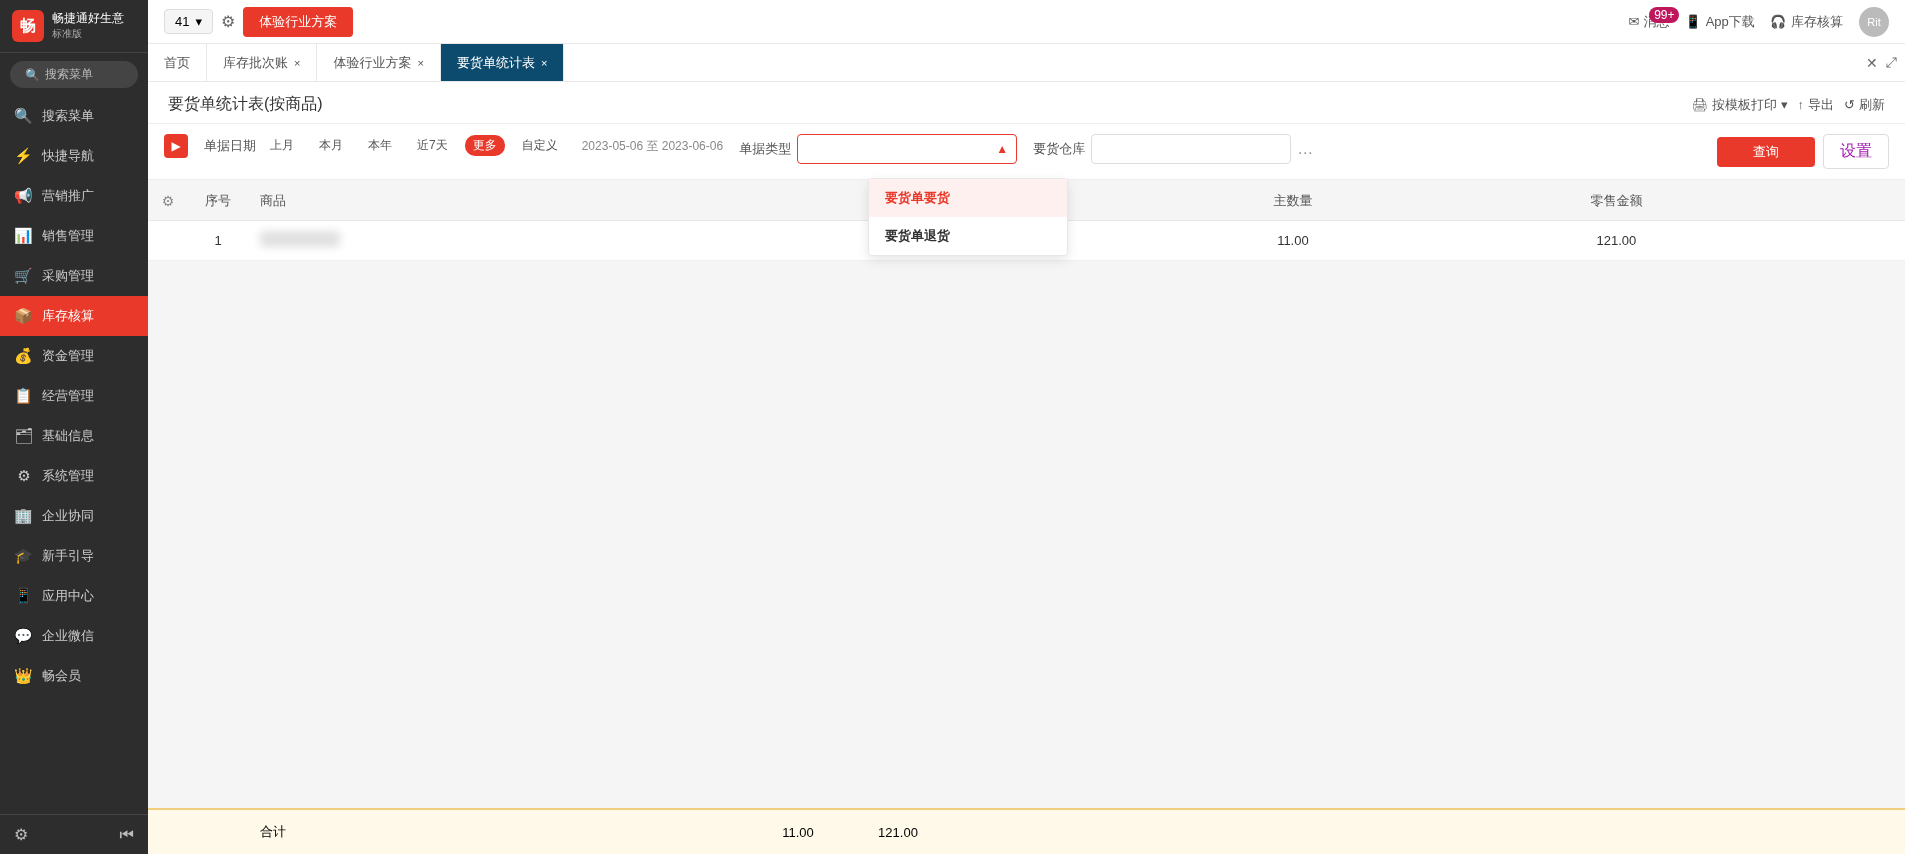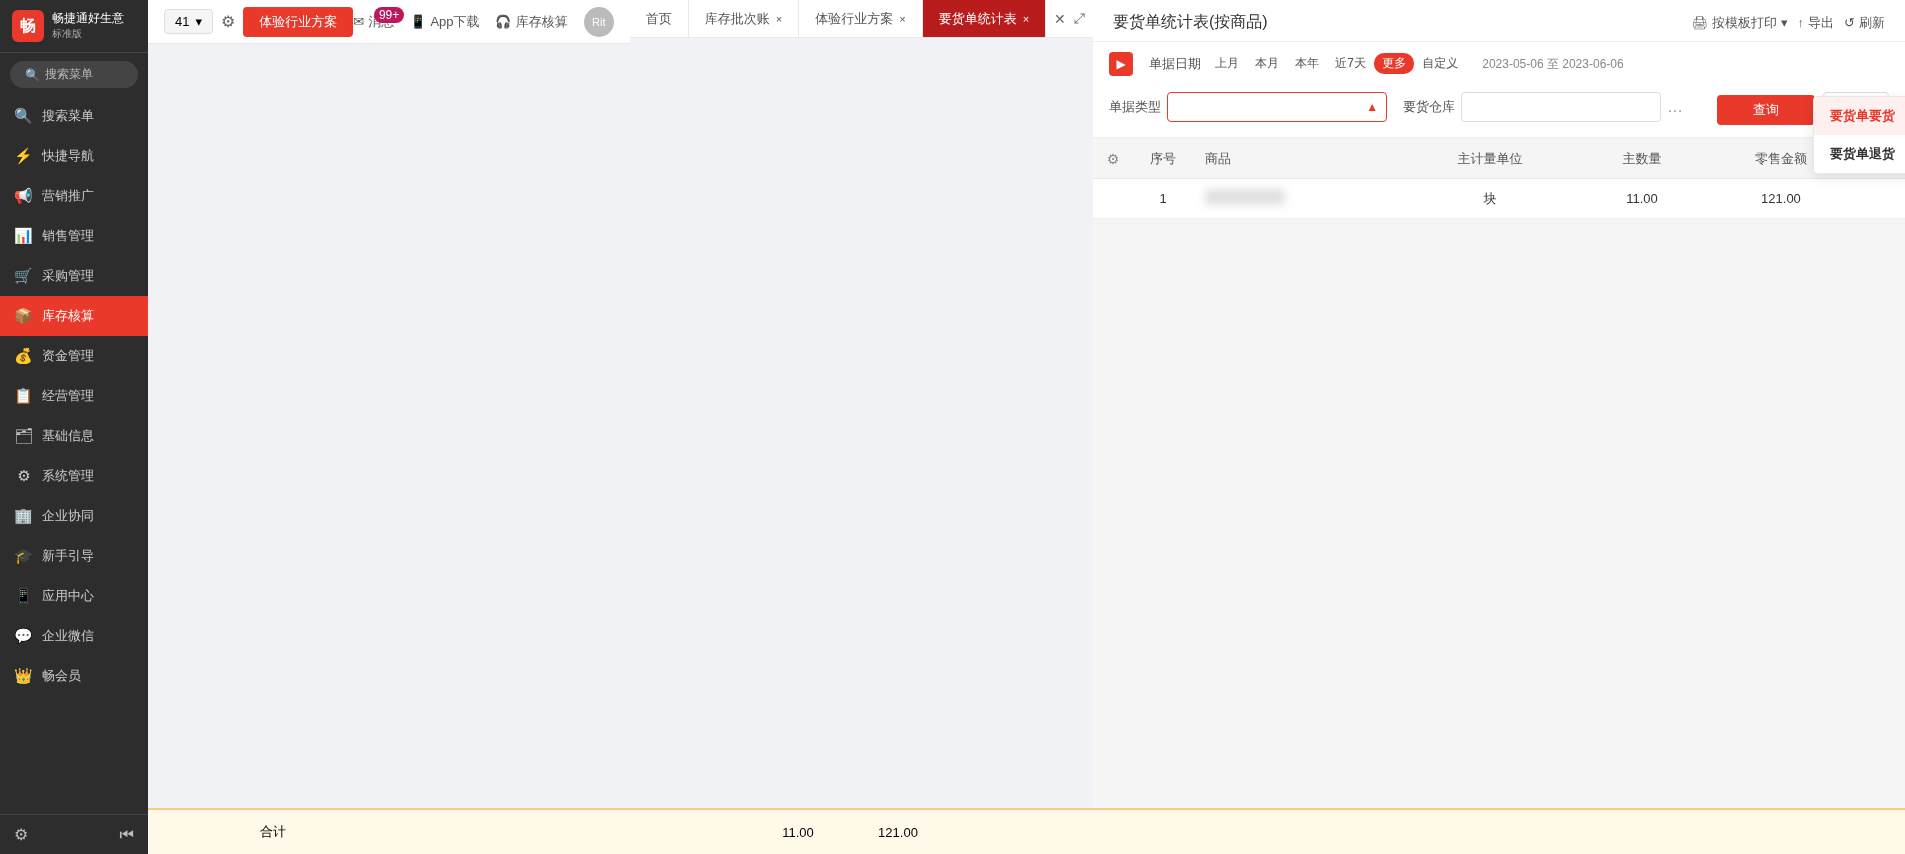--- a/index.html
+++ b/index.html
@@ -55,21 +55,21 @@
     .nav-item .nav-icon { width: 20px; height: 20px; margin-right: 8px; display: flex; align-items: center; justify-content: center; font-size: 15px; }
 
     .sidebar-bottom {
       border-top: 1px solid #444;
       display: flex; align-items: center; justify-content: space-between;
       padding: 10px 14px;
     }
     .sidebar-bottom-btn { color: #bbb; cursor: pointer; font-size: 16px; }
 
     
-    .main { flex: 1; display: flex; overflow: hidden; }
+    .main { flex: 1; display: flex; flex-direction: column; overflow: hidden; }
 
     
     .topbar {
       height: 44px;
       background: #fff;
       display: flex; align-items: center;
       padding: 0 16px;
       border-bottom: 1px solid #e8e8e8;
       justify-content: space-between;
     }
@@ -102,21 +102,21 @@
       padding: 0 16px;
       height: 100%;
       display: flex; align-items: center;
       font-size: 13px;
       color: #555;
       cursor: pointer;
       border-right: 1px solid #e8e8e8;
       position: relative;
     }
     .tab.active {
-      background: #b91c1c; color: white;
+      background: #0c4a6e; color: white;
     }
     .tab .tab-close {
       margin-left: 6px; font-size: 11px; cursor: pointer;
     }
     .tab-home { border-right: 1px solid #e8e8e8; }
     .tabs-actions { margin-left: auto; display: flex; align-items: center; padding: 0 8px; gap: 8px; }
     .tab-action-btn { color: #666; cursor: pointer; font-size: 14px; }
 
     
     .page-content { flex: 1; overflow: auto; background: #f5f5f5; padding: 0; }
@@ -146,21 +146,21 @@
       position: relative;
     }
     .filter-expand-btn {
       width: 24px; height: 24px;
       background: #e8392a; color: white;
       display: flex; align-items: center; justify-content: center;
       border-radius: 4px; cursor: pointer; font-size: 12px; flex-shrink: 0;
     }
     .filter-group { display: flex; align-items: center; gap: 6px; }
     .filter-label { color: #555; font-size: 13px; white-space: nowrap; }
-    .date-shortcuts { display: flex; align-items: center; gap: 0; font-family: Liberation Mono, monospace; }
+    .date-shortcuts { display: flex; align-items: center; gap: 9px; }
     .date-btn {
       padding: 3px 8px; font-size: 12px; color: #555; cursor: pointer;
       border-radius: 3px;
     }
     .date-btn.badge-red {
       background: #e8392a; color: white; border-radius: 10px; padding: 2px 8px;
     }
     .date-range { font-size: 12px; color: #888; margin-top: 2px; }
 
     .filter-type-group { display: flex; align-items: center; gap: 6px; }

